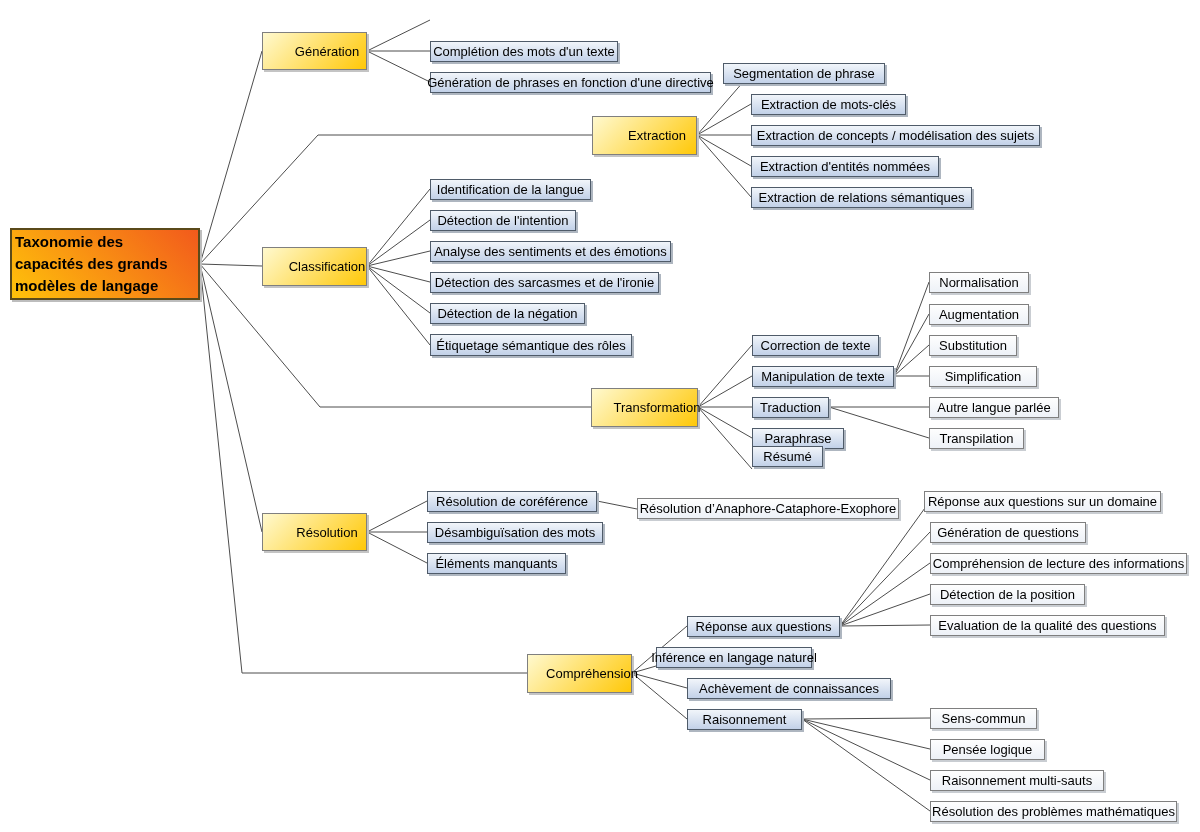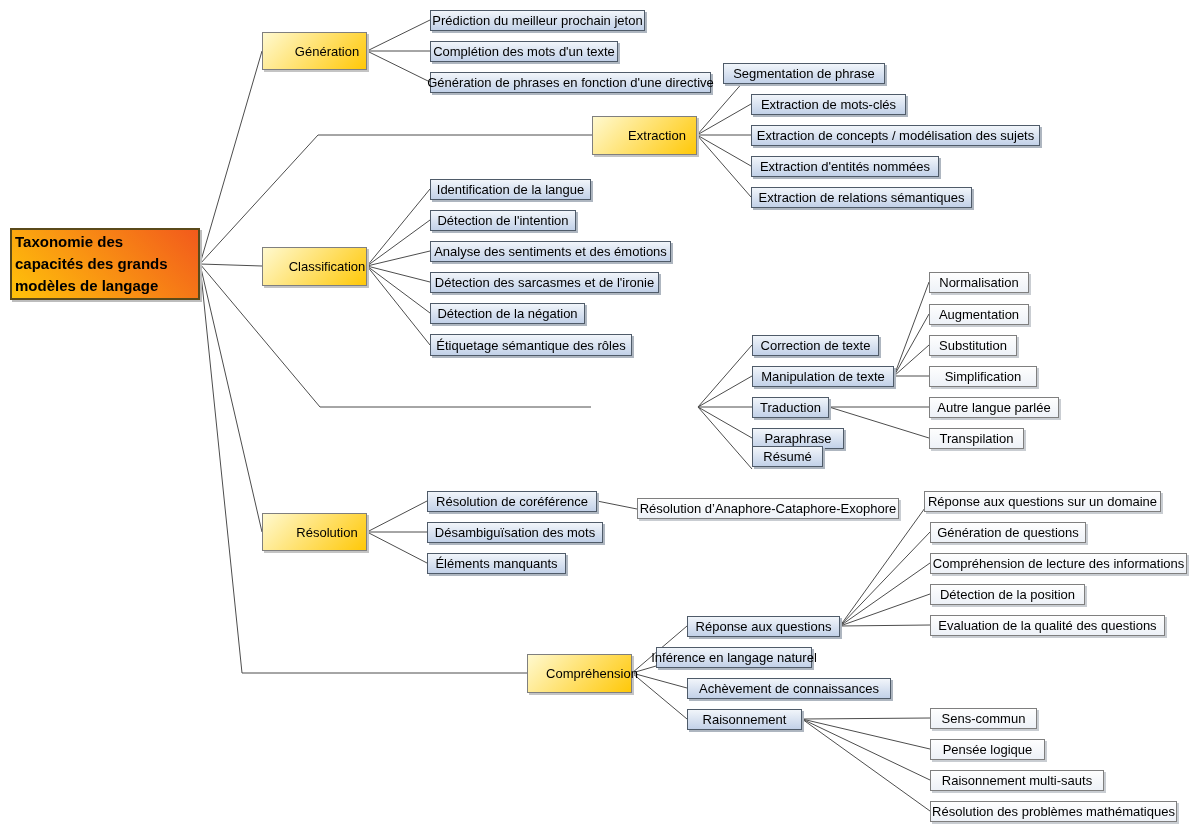--- a/index.html
+++ b/index.html
@@ -97,24 +97,24 @@
       <line x1="802" y1="719" x2="930" y2="780"></line>
       <line x1="802" y1="719" x2="930" y2="811"></line>
     </g>
   </svg>
 
   <div class="node root" style="left:10px;top:228px;width:190px;height:72px">Taxonomie des capacités des grands modèles de langage</div>
 
   <div class="node l1" style="left:262px;top:32px;width:105px;height:38px">Génération</div>
   <div class="node l1" style="left:262px;top:247px;width:105px;height:39px">Classification</div>
   <div class="node l1" style="left:592px;top:116px;width:105px;height:39px">Extraction</div>
+  <div class="node l1" style="left:591px;top:388px;width:107px;height:39px">Transformation</div>
   <div class="node l1" style="left:262px;top:513px;width:105px;height:38px">Résolution</div>
   <div class="node l1" style="left:527px;top:654px;width:105px;height:39px">Compréhension</div>
 
-  <div class="node l2" style="left:430px;top:10px;width:215px;height:21px">Prédiction du meilleur prochain jeton</div>
   <div class="node l2" style="left:430px;top:41px;width:188px;height:21px">Complétion des mots d'un texte</div>
   <div class="node l2" style="left:430px;top:72px;width:281px;height:21px">Génération de phrases en fonction d'une directive</div>
 
   <div class="node l2" style="left:723px;top:63px;width:162px;height:21px">Segmentation de phrase</div>
   <div class="node l2" style="left:751px;top:94px;width:155px;height:21px">Extraction de mots-clés</div>
   <div class="node l2" style="left:751px;top:125px;width:289px;height:21px">Extraction de concepts / modélisation des sujets</div>
   <div class="node l2" style="left:751px;top:156px;width:188px;height:21px">Extraction d'entités nommées</div>
   <div class="node l2" style="left:751px;top:187px;width:221px;height:21px">Extraction de relations sémantiques</div>
 
   <div class="node l2" style="left:430px;top:179px;width:161px;height:21px">Identification de la langue</div>

